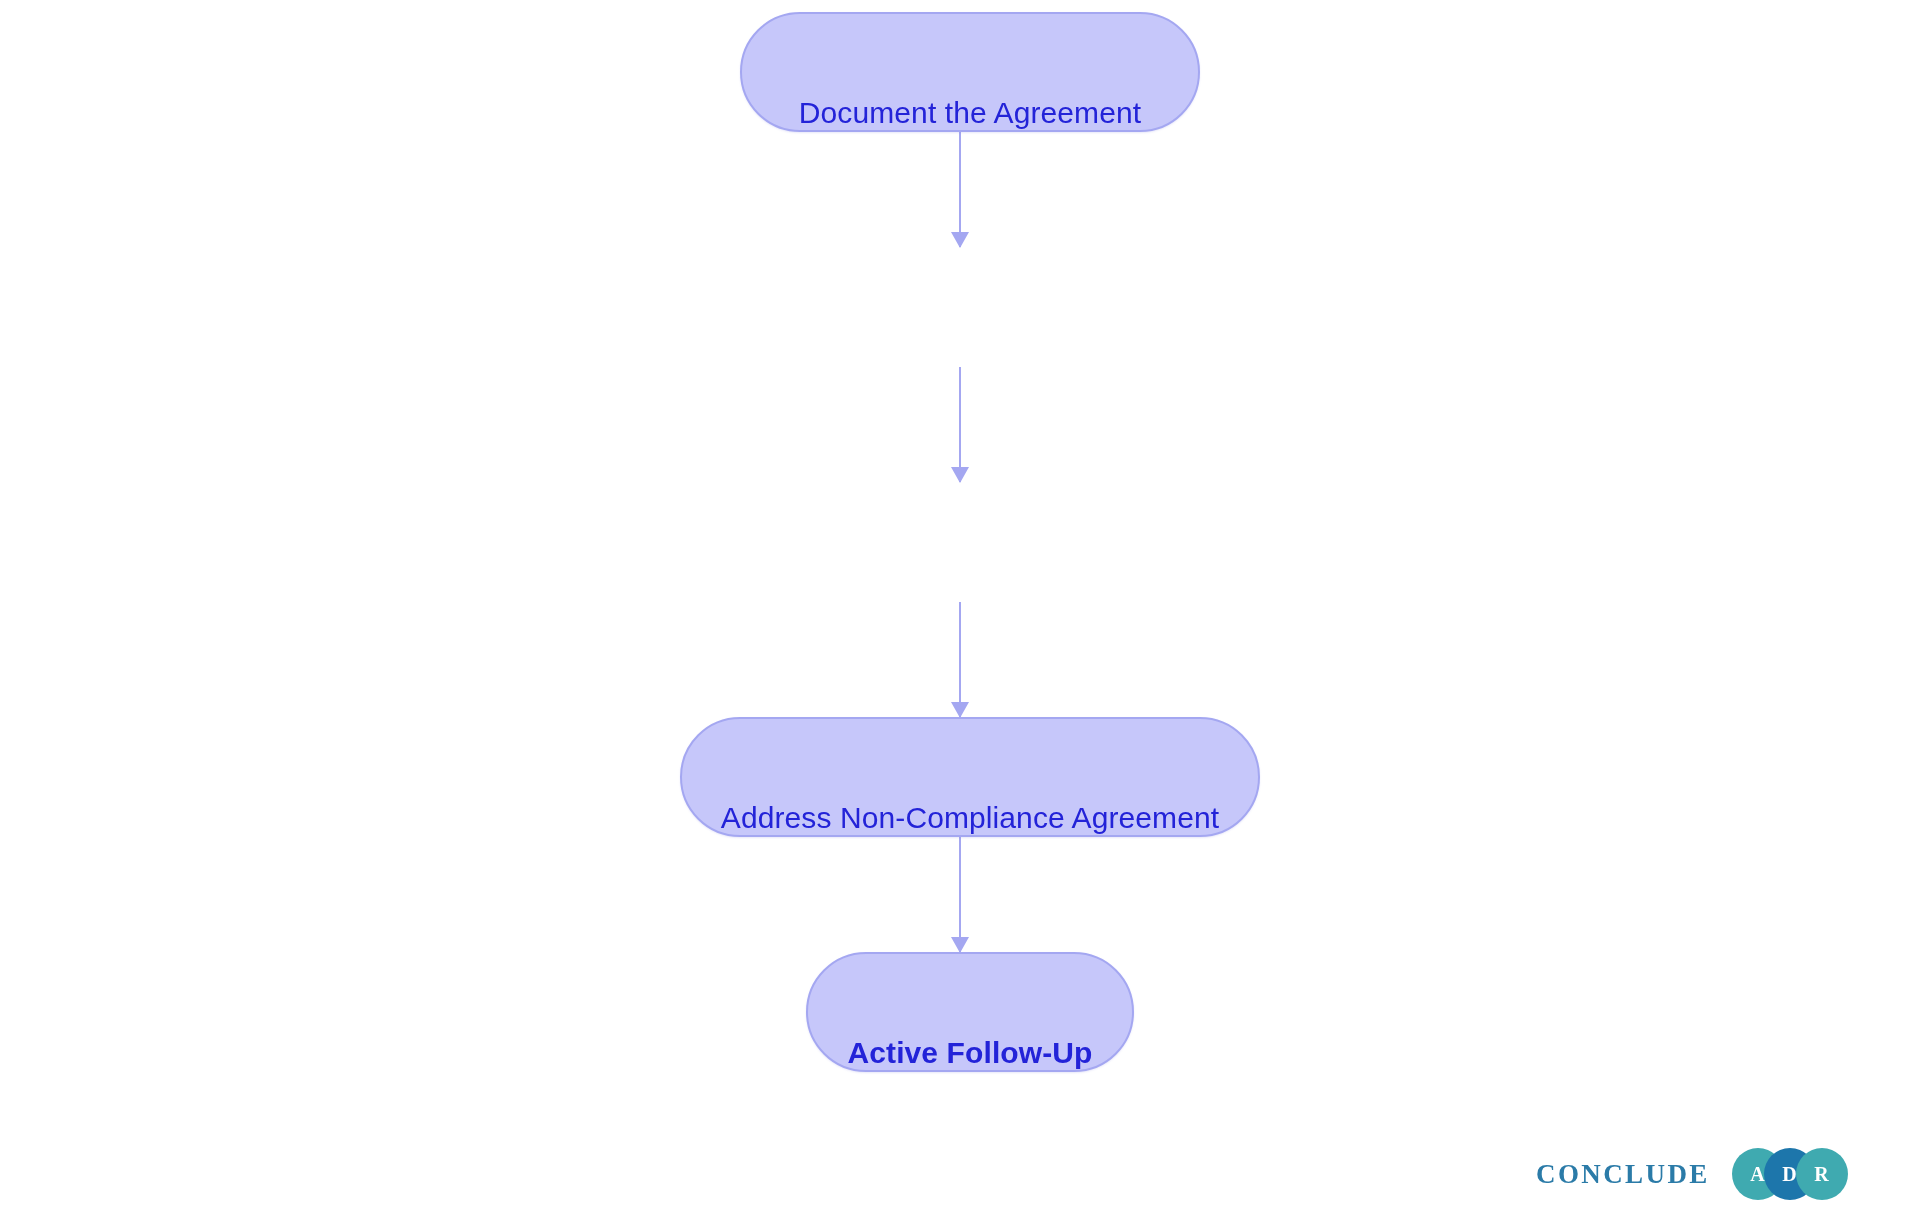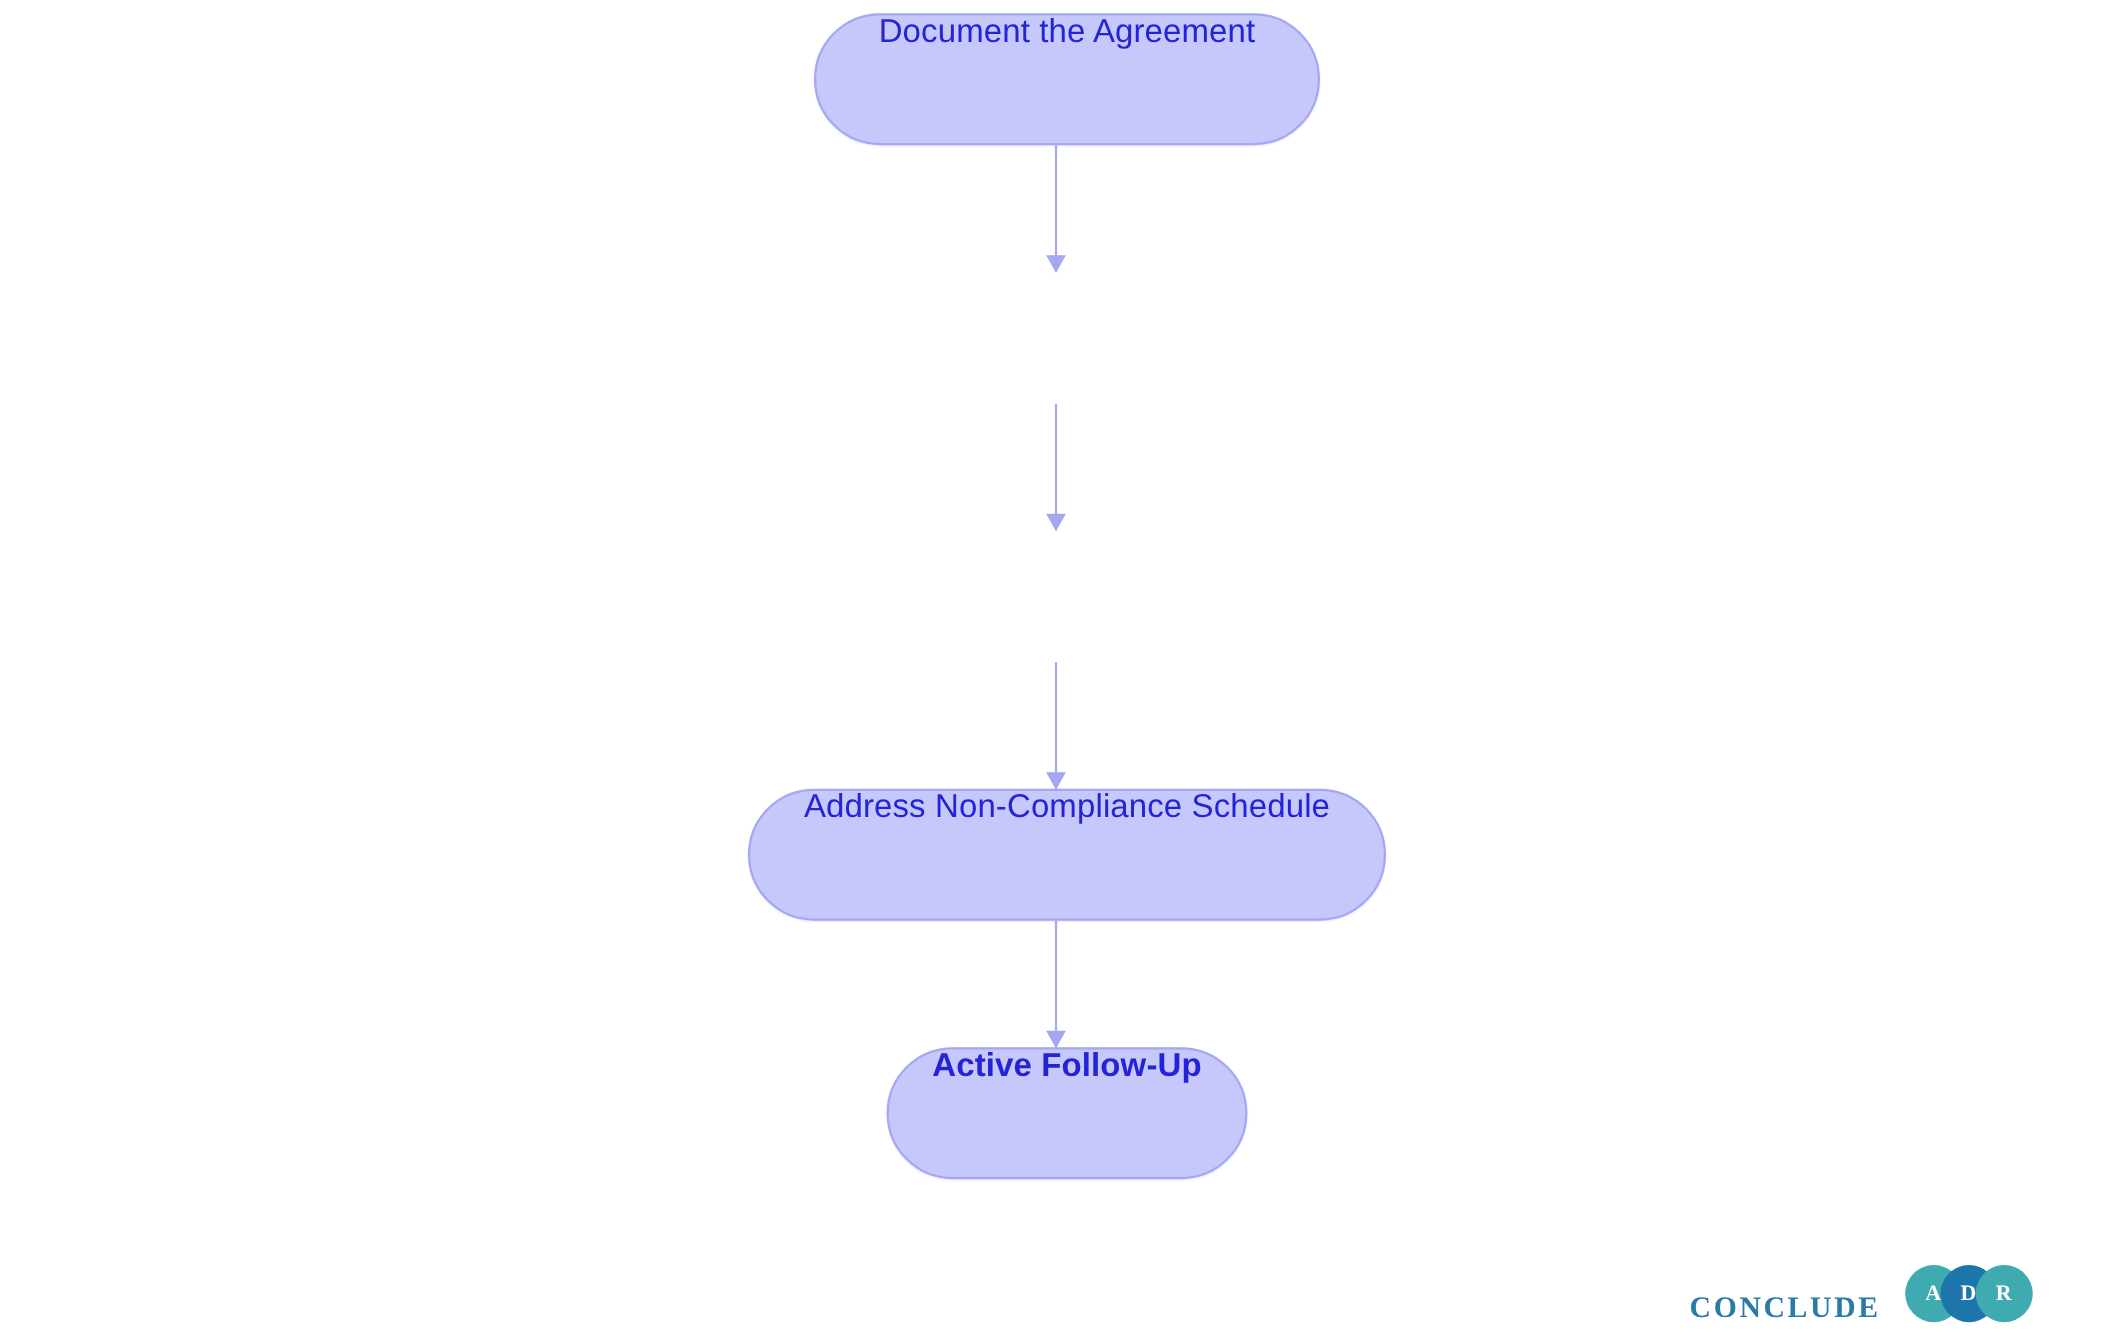--- a/index.html
+++ b/index.html
@@ -24,21 +24,21 @@
     height: 1215px;
   }
 
   .flow-node {
     position: absolute;
     box-sizing: border-box;
     background: #c6c7fa;
     border: 2px solid #a4a7f1;
     border-radius: 70px;
     display: flex;
-    align-items: flex-start;
+    align-items: flex-end;
     justify-content: center;
     color: #2323d8;
     font-family: "Liberation Sans", sans-serif;
     font-size: 30px;
     font-weight: 400;
     letter-spacing: 0.1px;
     white-space: nowrap;
     box-shadow: 0 1px 2px rgba(120,124,220,0.18);
   }
 
@@ -67,21 +67,21 @@
     border-right: 9px solid transparent;
     border-top: 16px solid #a4a7f1;
   }
 
   
   #brand-logo {
     position: absolute;
     left: 1536px;
     top: 1146px;
     display: flex;
-    align-items: flex-end;
+    align-items: center;
     height: 56px;
   }
   #brand-wordmark {
     font-family: "Liberation Serif", serif;
     font-size: 27px;
     font-weight: 700;
     letter-spacing: 2.4px;
     color: #2b7ba8;
     line-height: 1;
     white-space: nowrap;
@@ -121,21 +121,21 @@
   <div class="flow-arrow" style="top:602px; height:115px;"></div>
   <div class="flow-arrow" style="top:837px; height:115px;"></div>
 
   <div class="flow-node" style="left:740px; top:12px; width:460px; height:120px;">
     <span class="node-label">Document the Agreement</span>
   </div>
 
 
 
   <div class="flow-node" style="left:680px; top:717px; width:580px; height:120px;">
-    <span class="node-label">Address Non-Compliance Schedule</span>
+    <span class="node-label">Address Non-Compliance Agreement</span>
   </div>
 
   <div class="flow-node" style="left:806px; top:952px; width:328px; height:120px;font-weight:bold;">
     <span class="node-label">Active Follow-Up</span>
   </div>
 
 </div>
 
 <div id="brand-logo">
   <span id="brand-wordmark">CONCLUDE</span>

